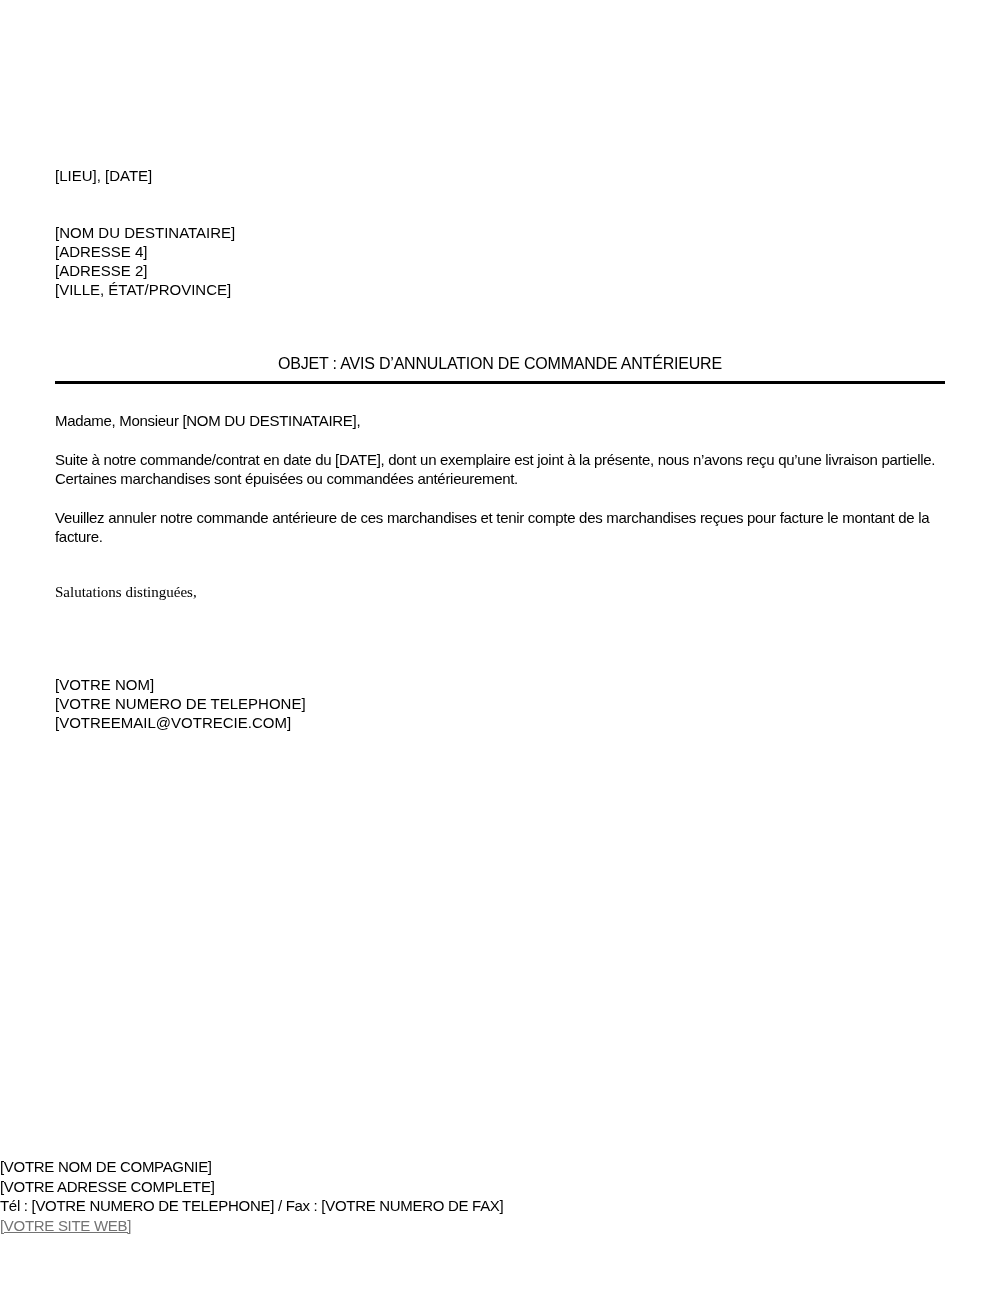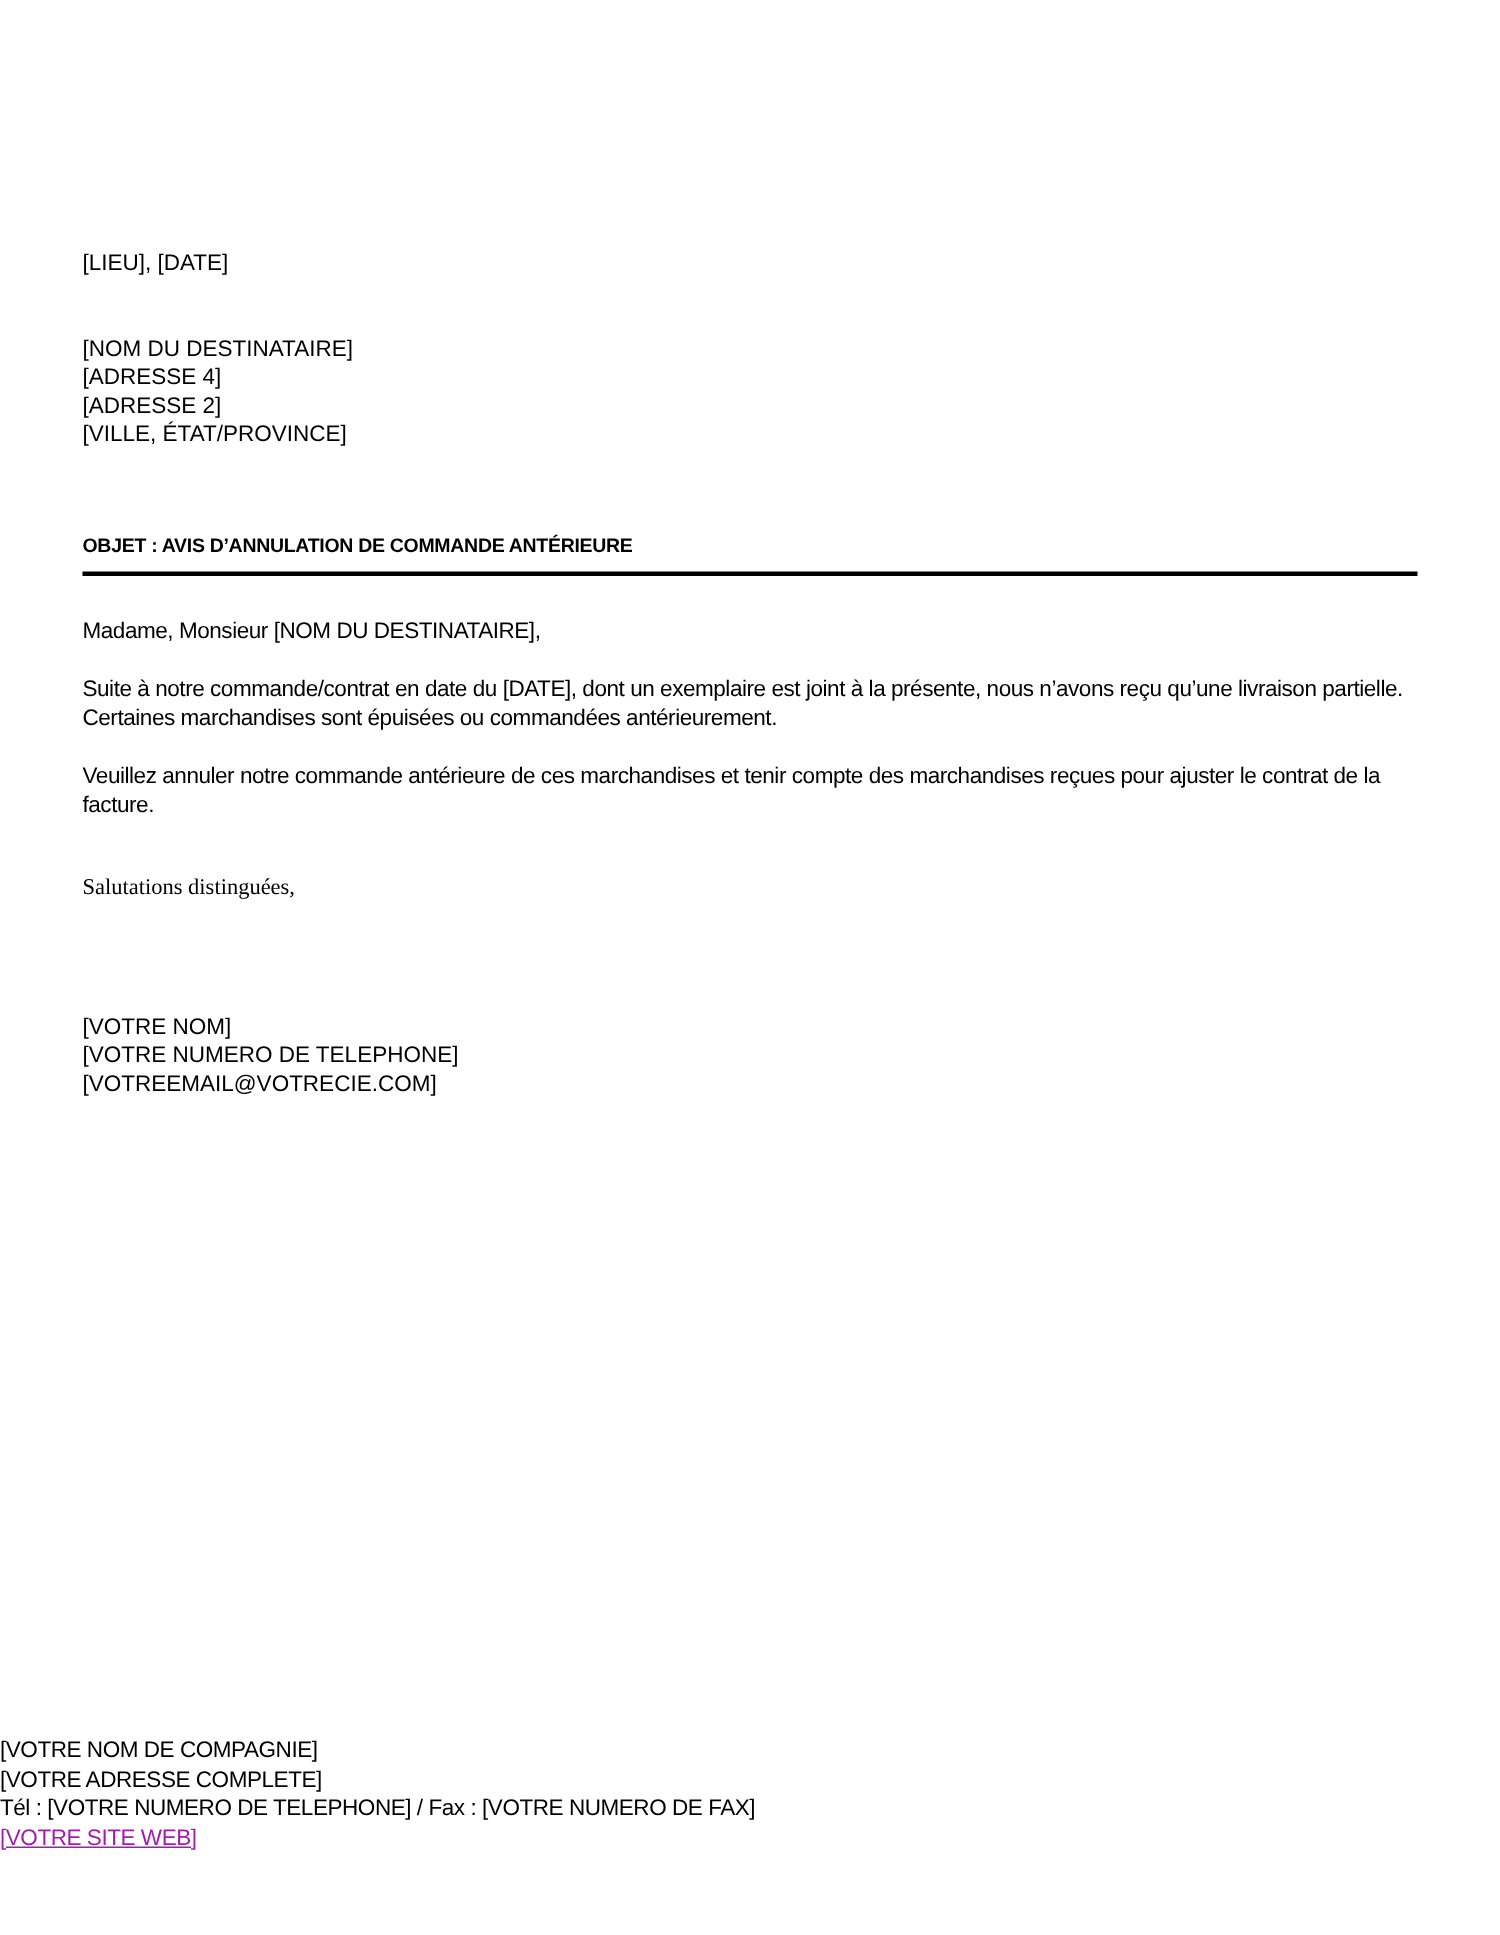--- a/index.html
+++ b/index.html
@@ -11,44 +11,45 @@
     color: #000000;
     font-family: "Liberation Sans", sans-serif;
     font-size: 15px;
     overflow: hidden;
   }
   .content { padding: 0 55px; }
   .dateline { margin: 166px 0 0 0; line-height: 19px; }
   .recipient { margin-top: 38px; line-height: 19px; }
   .subject {
     margin: 55px 0 0 0;
-    font-size: 13px;
-    font-weight: bold;
+    font-size: 16px;
+    font-weight: normal;
     letter-spacing: -0.2px;
     line-height: 19px;
+    text-align: center;
   }
   .rule {
     border: none;
     border-top: 3px solid #000000;
     margin: 8px 0 0 0;
   }
   .salutation { margin: 27px 0 0 0; line-height: 19px; letter-spacing: -0.3px; }
   .para { margin: 20px 0 0 0; line-height: 19px; letter-spacing: -0.3px; }
   .closing { margin: 37px 0 0 0; line-height: 19px; font-family: Liberation Serif, serif; }
   .signature { margin-top: 73px; line-height: 19px; }
   .footer {
     position: absolute;
     left: 0;
     right: 0;
     top: 1157px;
     line-height: 19.5px;
     letter-spacing: -0.3px;
   }
   .weblink {
-    color: #a21caf;
+    color: #737373;
     text-decoration: underline;
     cursor: pointer;
   }
 </style>
 </head>
 <body>
 
 <div class="page">
   <div class="content">
 
@@ -60,21 +61,21 @@
       <div>[ADRESSE 2]</div>
       <div>[VILLE, ÉTAT/PROVINCE]</div>
     </div>
 
     <h1 class="subject">OBJET : AVIS D’ANNULATION DE COMMANDE ANTÉRIEURE</h1>
     <hr class="rule">
 
     <p class="salutation">Madame, Monsieur [NOM DU DESTINATAIRE],</p>
 
     <p class="para">Suite à notre commande/contrat en date du [DATE], dont un exemplaire est joint à la présente, nous n’avons reçu qu’une livraison partielle. Certaines marchandises sont épuisées ou commandées antérieurement.</p>
-    <p class="para">Veuillez annuler notre commande antérieure de ces marchandises et tenir compte des marchandises reçues pour ajuster le contrat de la facture.</p>
+    <p class="para">Veuillez annuler notre commande antérieure de ces marchandises et tenir compte des marchandises reçues pour facture le montant de la facture.</p>
 
     <p class="closing">Salutations distinguées,</p>
 
     <div class="signature">
       <div>[VOTRE NOM]</div>
       <div>[VOTRE NUMERO DE TELEPHONE]</div>
       <div>[VOTREEMAIL@VOTRECIE.COM]</div>
     </div>
 
   </div>

